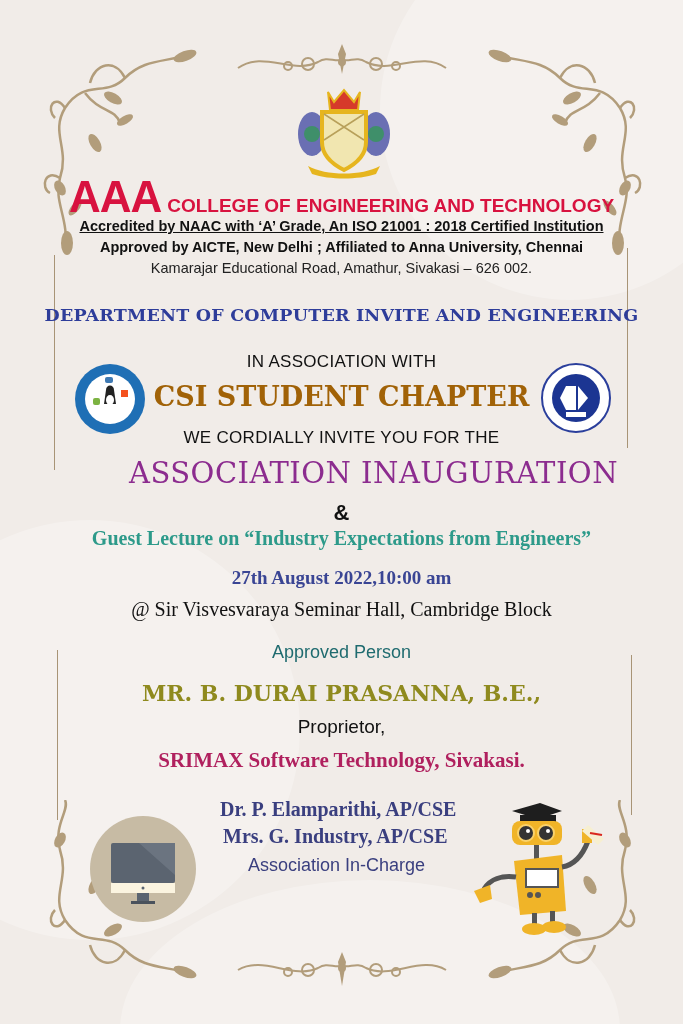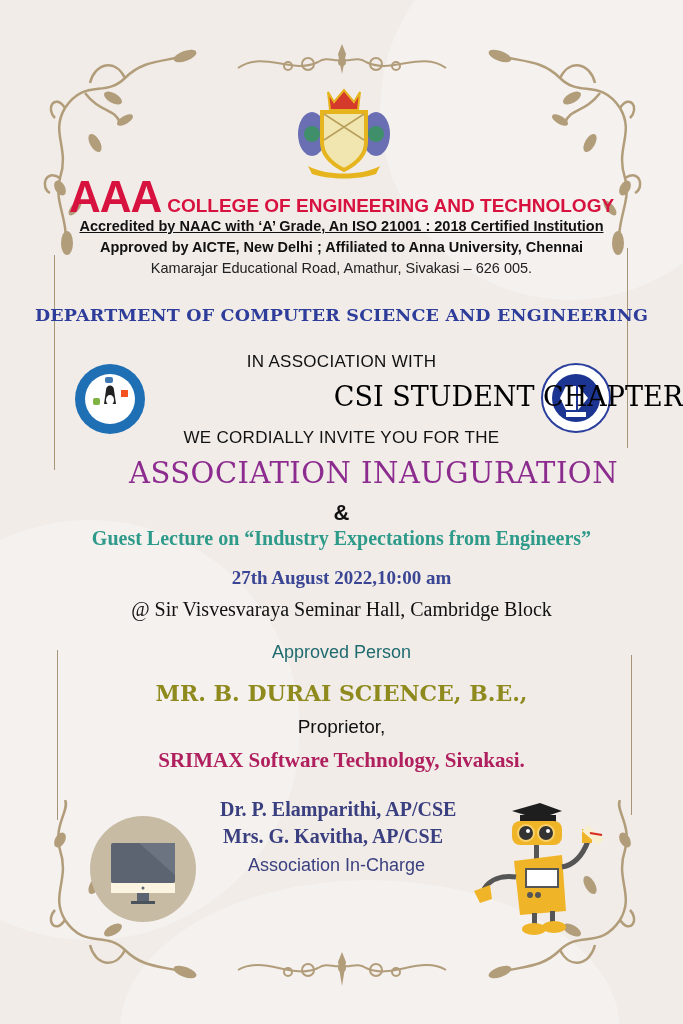--- a/index.html
+++ b/index.html
@@ -12,21 +12,21 @@
   .abs { position:absolute; }
   .center-line { position:absolute; left:0; width:683px; text-align:center; white-space:nowrap; }
   .vline { position:absolute; width:1px; background:#a89476; }
   .college-title { top:172px; font-weight:bold; color:#d8123f; }
   .college-title .big { font-size:44px; letter-spacing:-1px; vertical-align:baseline; }
   .college-title .rest { font-size:19px; margin-left:6px; }
   .acc { font-weight:bold; font-size:14.5px; color:#111; }
   .addr { font-size:14.5px; color:#222; }
   .dept { top:305px; font-family:"DejaVu Serif", serif; font-weight:bold; font-size:17.5px; color:#2e3d9a; letter-spacing:0.2px; }
   .assoc-with { top:352px; font-size:17px; color:#111; letter-spacing:0.3px; }
-  .csi { top:381px; font-family:"DejaVu Serif", serif; font-weight:normal; font-size:27px; color:#000000;text-align:right; }
+  .csi { top:381px; font-family:"DejaVu Serif", serif; font-weight:bold; font-size:27px; color:#a16207; }
   .cordial { top:428px; font-size:17px; color:#111; letter-spacing:0.3px; }
   .inaug { top:456px; font-family:"DejaVu Serif", serif; font-size:29px; color:#8c2c8f; letter-spacing:0.5px;padding-left:32px; }
   .amp { top:500px; font-size:22px; color:#111; font-weight:bold; }
   .guest { top:527px; font-family:"Liberation Serif", serif; font-weight:bold; font-size:20px; color:#2d9a8a; }
   .date { top:567px; font-family:"Liberation Serif", serif; font-weight:bold; font-size:19px; color:#3a4594; }
   .venue { top:598px; font-family:"Liberation Serif", serif; font-weight:normal; font-size:20px; color:#111; }
   .rp { top:642px; font-size:18px; color:#1f6b6f; }
   .rp-name { top:680px; font-family:"DejaVu Serif", serif; font-weight:bold; font-size:22px; color:#8f8a1e; }
   .rp-title { top:716px; font-size:19px; color:#111; }
   .rp-company { top:748px; font-family:"Liberation Serif", serif; font-weight:bold; font-size:21px; color:#b0205e; }
@@ -151,23 +151,23 @@
   <path d="M26 28 L70 28 L70 58 C70 74,56 82,48 86 C40 82,26 74,26 58 Z" fill="#f1e6b0" stroke="#e6b51e" stroke-width="4"></path>
   <path d="M28 30 L68 56 M68 30 L28 56" stroke="#b8a05a" stroke-width="1.5"></path>
   <path d="M12 82 C30 92,66 92,84 82 L80 90 C62 96,34 96,16 90 Z" fill="#e6b51e"></path>
 </svg>
 
 <div class="center-line college-title">
   <span class="big">AAA</span><span class="rest">COLLEGE OF ENGINEERING AND TECHNOLOGY</span>
 </div>
 <div class="center-line acc" style="top:218px;text-decoration:underline;">Accredited by NAAC with ‘A’ Grade, An ISO 21001 : 2018 Certified Institution</div>
 <div class="center-line acc" style="top:239px;">Approved by AICTE, New Delhi ; Affiliated to Anna University, Chennai</div>
-<div class="center-line addr" style="top:260px;">Kamarajar Educational Road, Amathur, Sivakasi – 626 005.</div>
-
-<div class="center-line dept">DEPARTMENT OF COMPUTER SCIENCE AND ENGINEERING</div>
+<div class="center-line addr" style="top:260px;">Kamarajar Educational Road, Amathur, Sivakasi – 626 002.</div>
+
+<div class="center-line dept">DEPARTMENT OF COMPUTER INVITE AND ENGINEERING</div>
 
 <svg class="abs" style="left:73px;top:362px;" width="74" height="74" viewBox="0 0 74 74">
   <circle cx="37" cy="37" r="35" fill="#1f6fb5"></circle>
   <circle cx="37" cy="37" r="25" fill="#ffffff"></circle>
   <path d="M33 28 C33 22,41 22,41 28 L43 42 L31 42 Z" fill="#222"></path>
   <ellipse cx="37" cy="38" rx="4" ry="5" fill="#fff"></ellipse>
   <rect x="20" y="36" width="7" height="7" rx="2" fill="#7cb342"></rect>
   <rect x="48" y="28" width="7" height="7" fill="#f4511e"></rect>
   <rect x="32" y="15" width="8" height="6" rx="2" fill="#3e79b3"></rect>
 </svg>
@@ -183,36 +183,36 @@
 <div class="center-line csi">CSI STUDENT CHAPTER</div>
 <div class="center-line cordial">WE CORDIALLY INVITE YOU FOR THE</div>
 
 <div class="center-line inaug">ASSOCIATION INAUGURATION</div>
 <div class="center-line amp">&amp;</div>
 <div class="center-line guest">Guest Lecture on “Industry Expectations from Engineers”</div>
 <div class="center-line date">27th August 2022,10:00 am</div>
 <div class="center-line venue">@ Sir Visvesvaraya Seminar Hall, Cambridge Block</div>
 
 <div class="center-line rp">Approved Person</div>
-<div class="center-line rp-name">MR. B. DURAI SCIENCE, B.E.,</div>
+<div class="center-line rp-name">MR. B. DURAI PRASANNA, B.E.,</div>
 <div class="center-line rp-title">Proprietor,</div>
 <div class="center-line rp-company">SRIMAX Software Technology, Sivakasi.</div>
 
 <svg class="abs" style="left:89px;top:815px;" width="108" height="108" viewBox="0 0 108 108">
   <circle cx="54" cy="54" r="53" fill="#c7bba4"></circle>
   <rect x="22" y="28" width="64" height="40" rx="2" fill="#5b6470"></rect>
   <path d="M50 28 L86 28 L86 60 Z" fill="#6b7480"></path>
   <rect x="22" y="68" width="64" height="10" fill="#fbf4e0"></rect>
   <circle cx="54" cy="73" r="1.5" fill="#5b6470"></circle>
   <rect x="48" y="78" width="12" height="8" fill="#5b6470"></rect>
   <rect x="42" y="86" width="24" height="3" fill="#4a525c"></rect>
 </svg>
 
 <div class="abs staff1">Dr. P. Elamparithi, AP/CSE</div>
-<div class="abs staff2">Mrs. G. Kavitha, AP/CSE</div>
+<div class="abs staff2">Mrs. G. Industry, AP/CSE</div>
 <div class="abs incharge">Association In-Charge</div>
 
 <svg class="abs" style="left:462px;top:795px;" width="150" height="150" viewBox="0 0 150 150">
   <path d="M50 16 L78 8 L100 16 L76 24 Z" fill="#1e1e1e"></path>
   <rect x="58" y="20" width="36" height="8" fill="#1e1e1e"></rect>
   <rect x="50" y="26" width="50" height="24" rx="8" fill="#f0b428"></rect>
   <circle cx="64" cy="38" r="8" fill="#333" stroke="#f9d26b" stroke-width="2"></circle>
   <circle cx="84" cy="38" r="8" fill="#333" stroke="#f9d26b" stroke-width="2"></circle>
   <circle cx="66" cy="36" r="2" fill="#fff"></circle>
     <circle cx="86" cy="36" r="2" fill="#fff"></circle>

